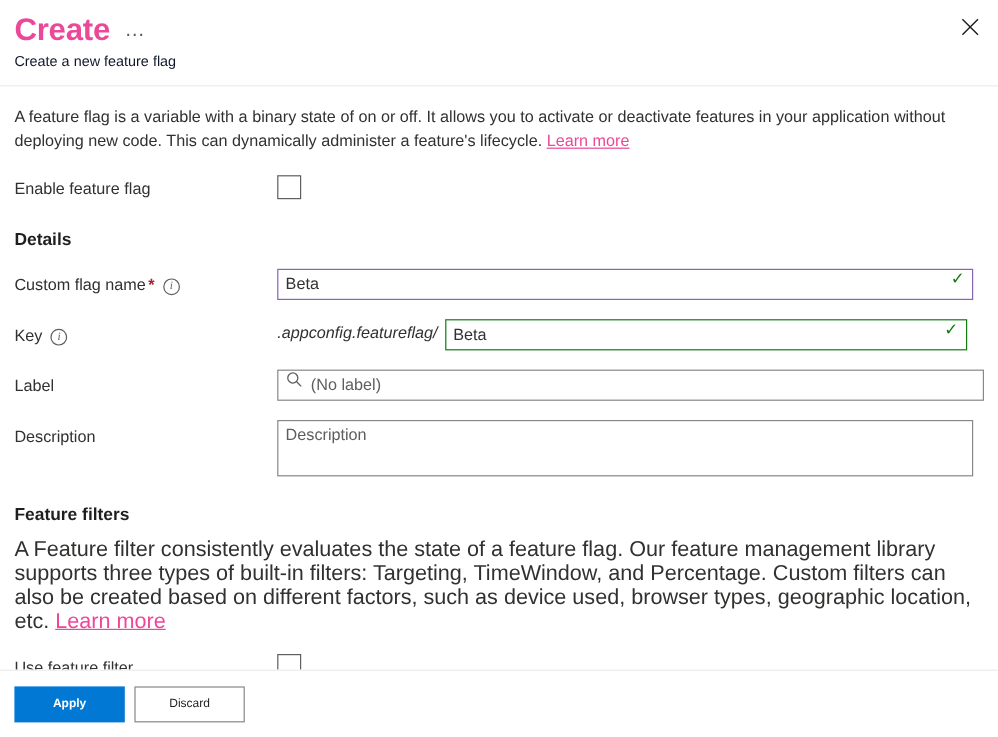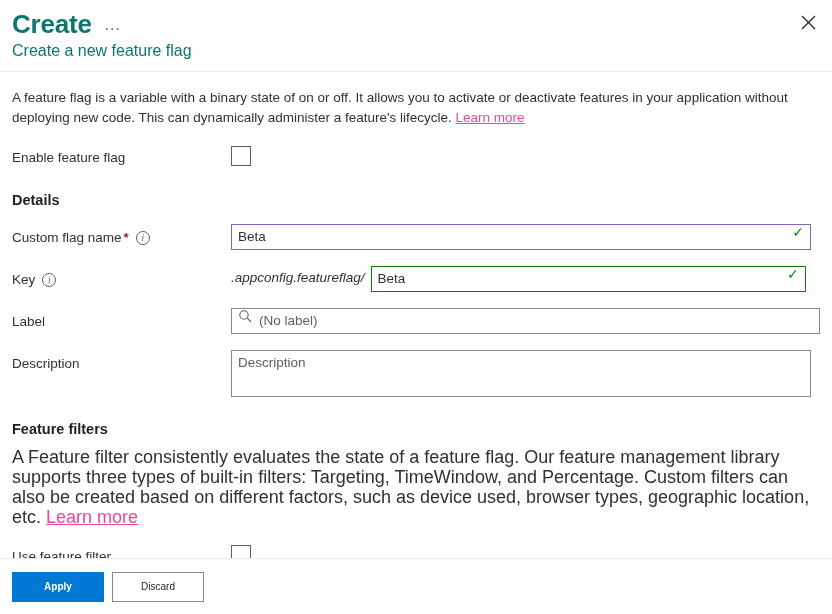--- a/index.html
+++ b/index.html
@@ -27,34 +27,34 @@
   }
   .title-row {
     display: flex;
     align-items: flex-end;
     gap: 12px;
   }
   .title {
     font-size: 26px;
     font-weight: 600;
     letter-spacing: -0.2px;
-    color: #0f766e;
+    color: #ec4899;
     line-height: 32px;
   }
   .ellipsis-btn {
     font-size: 17px;
     color: #605e5c;
     line-height: 22px;
     padding-bottom: 4px;
     cursor: pointer;
     letter-spacing: 1px;
   }
   .subtitle {
-    font-size: 16px;
-    color: #0f766e;
+    font-size: 12px;
+    color: #0f172a;
     margin-top: 3px;
     line-height: 16px;
   }
   .close-btn {
     position: absolute;
     top: 8px;
     right: 10px;
     width: 28px;
     height: 28px;
     display: flex;

